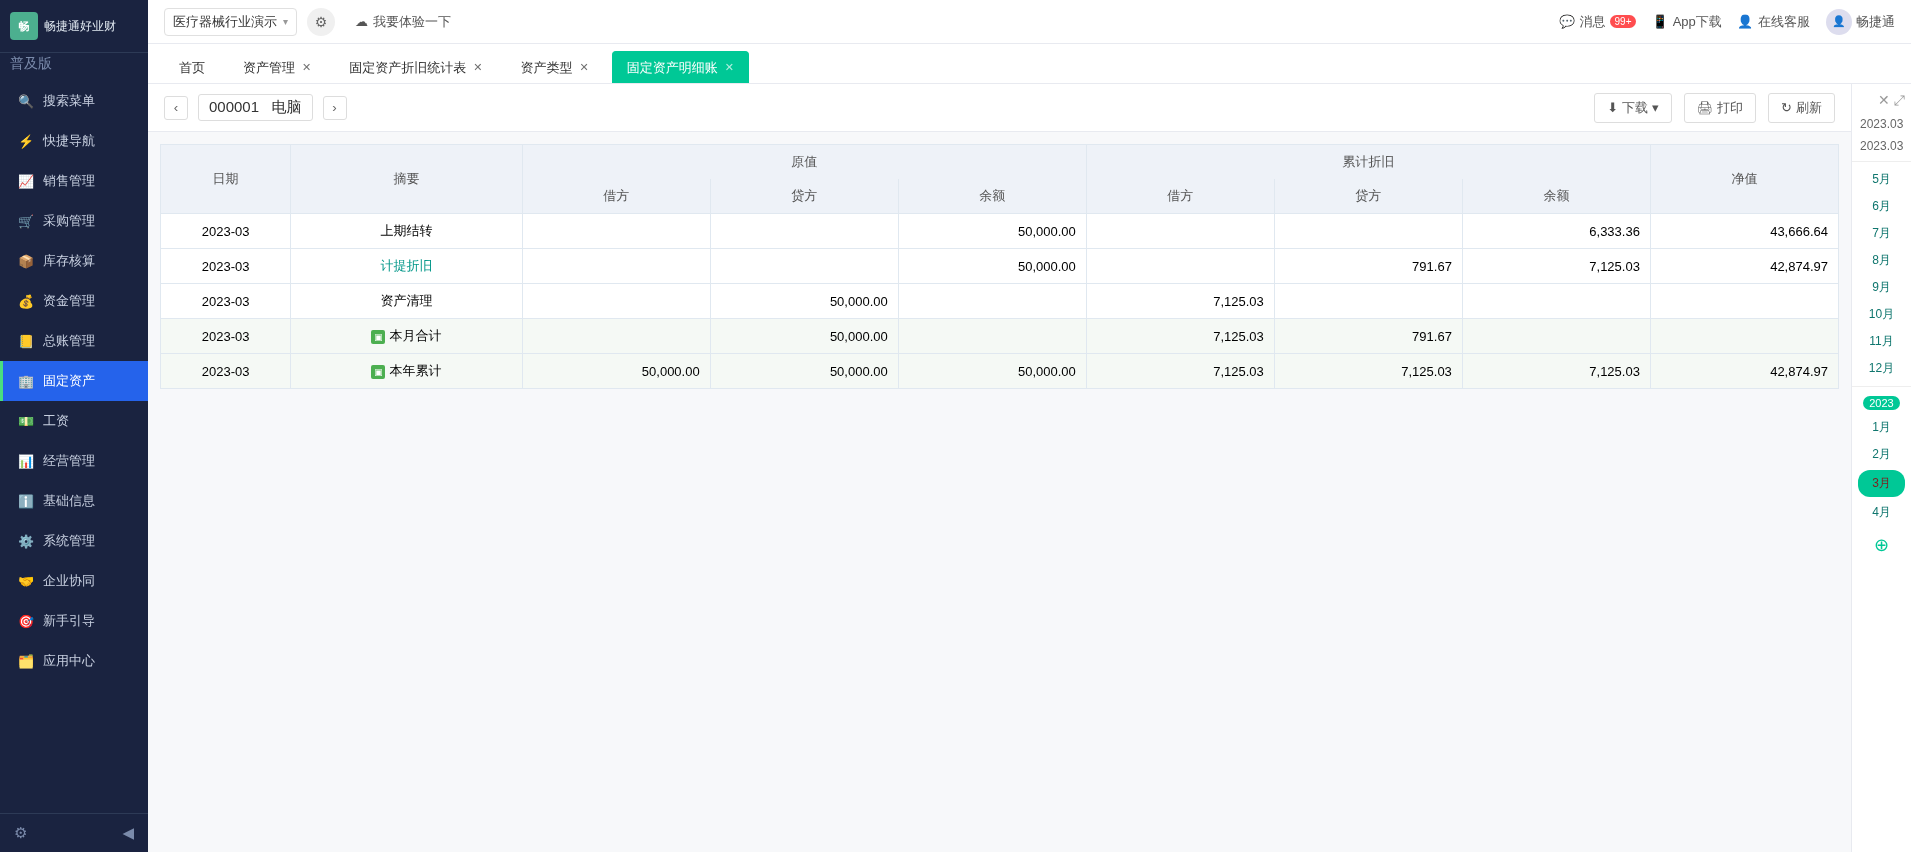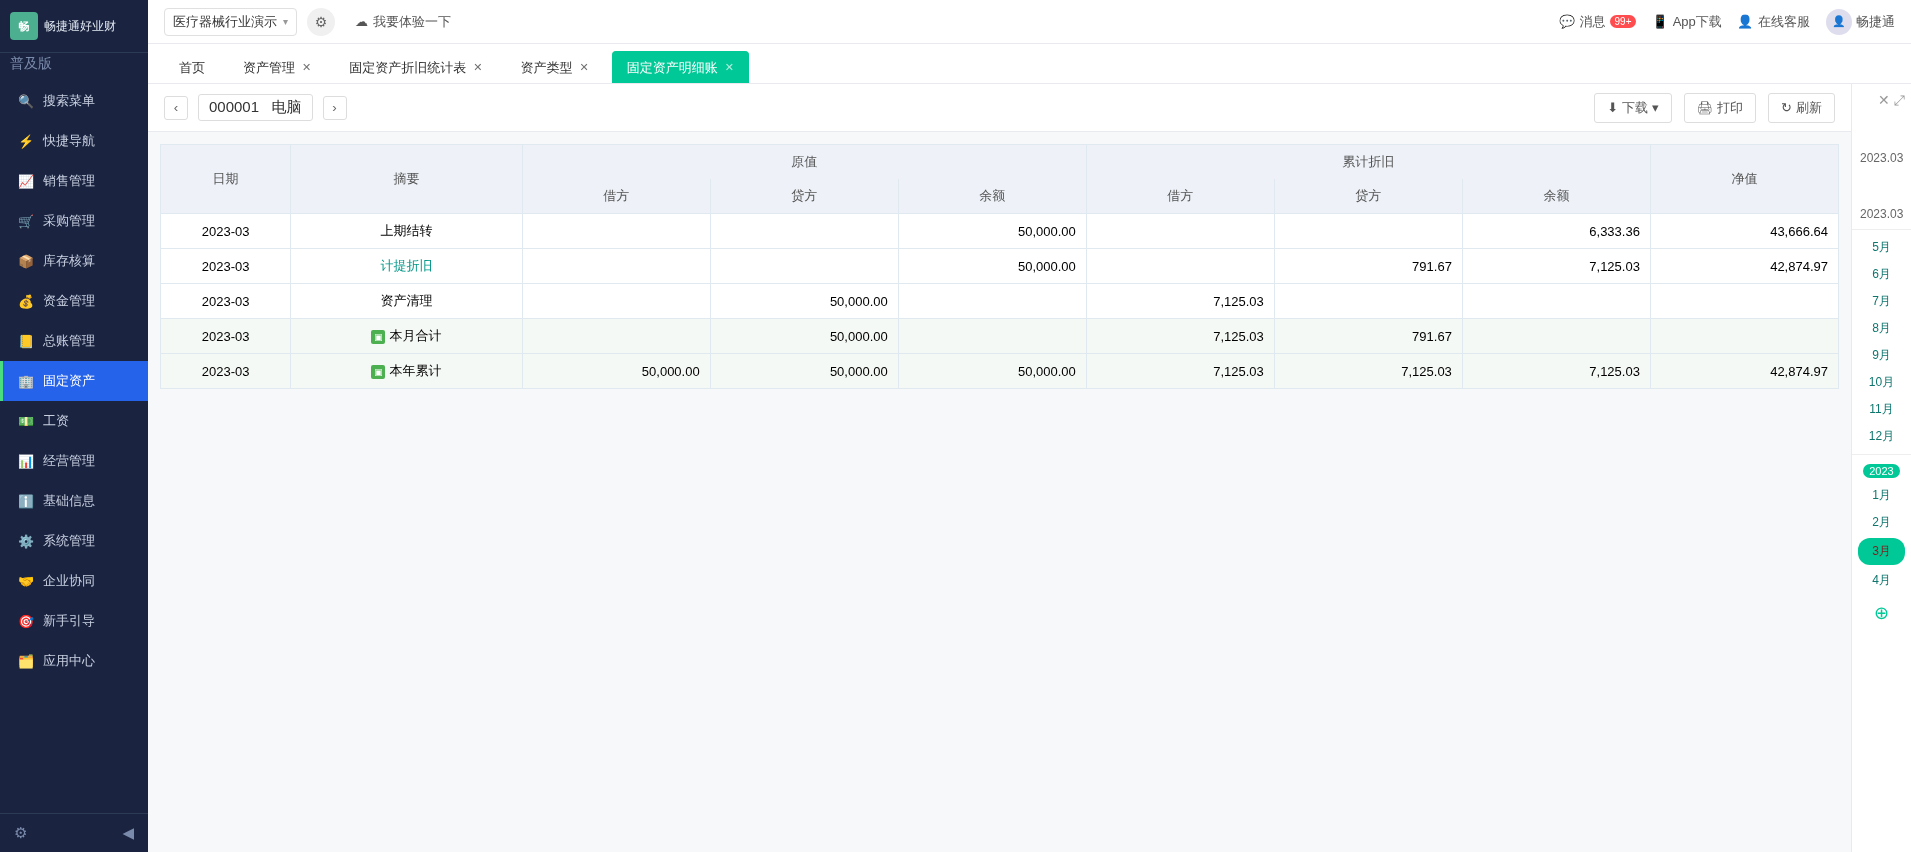--- a/index.html
+++ b/index.html
@@ -174,21 +174,20 @@
       overflow-y: auto; flex-shrink: 0;
     }
     .time-panel-close-row {
       display: flex; justify-content: flex-end; padding: 8px 6px 4px;
       gap: 4px;
     }
     .time-panel-icon { color: #999; cursor: pointer; font-size: 14px; }
     .time-header {
       font-size: 12px; color: #666; padding: 4px 8px;
       text-align: center;
-      margin-top: 34px;
     }
     .time-month-item {
       font-size: 12px; padding: 5px 8px; text-align: center;
       cursor: pointer; color: #0f766e;
     }
     .time-month-item.active {
       background: #00c896; color: #7f1d1d; border-radius: 12px;
       margin: 2px 6px;
     }
     .time-year-badge {

